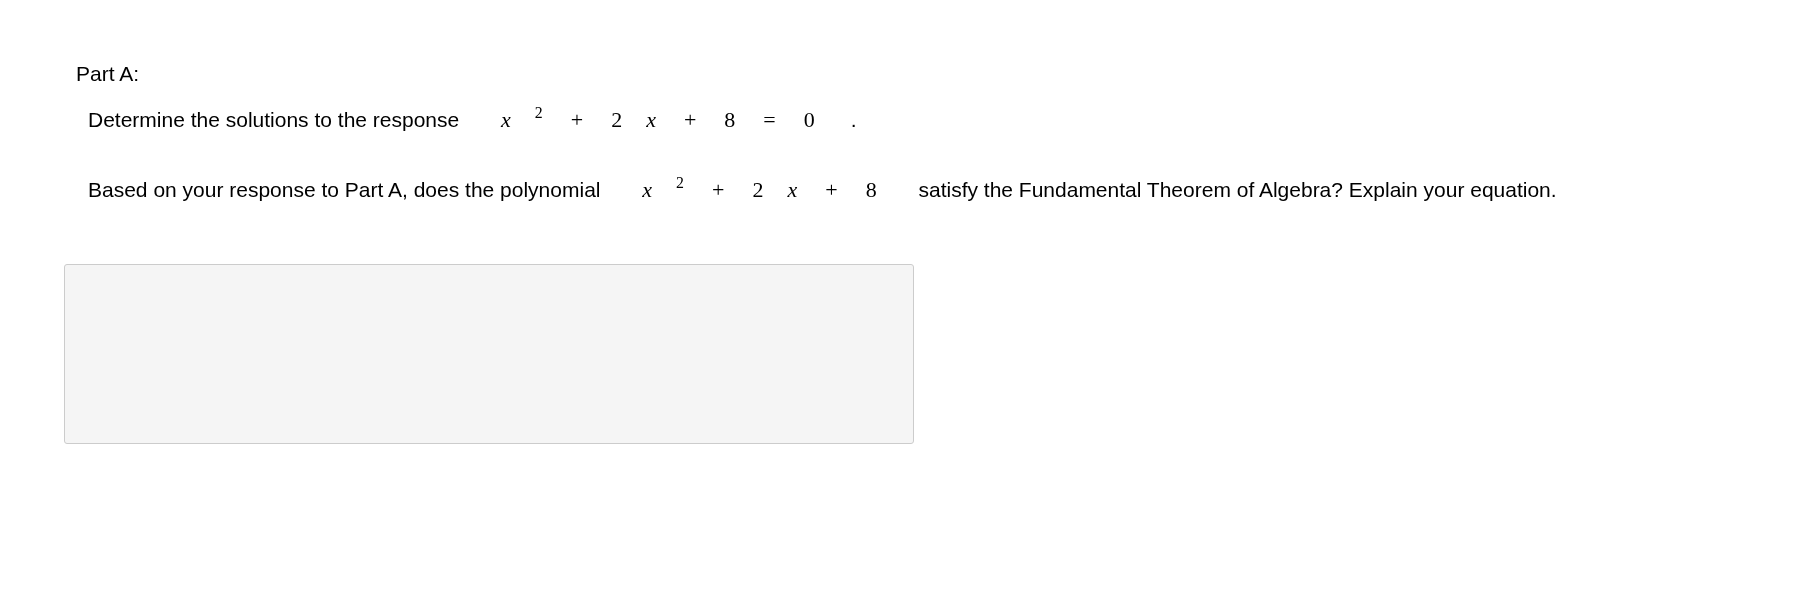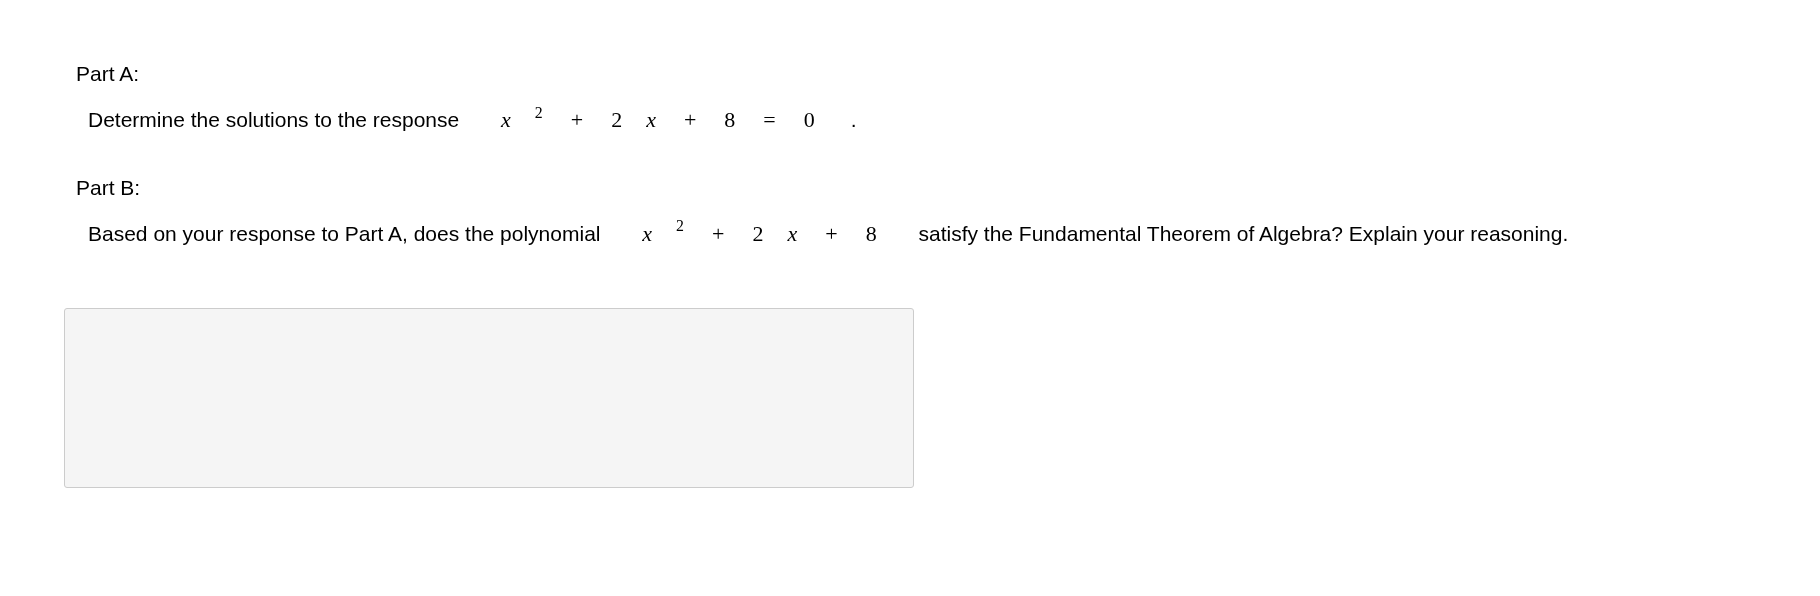--- a/index.html
+++ b/index.html
@@ -62,22 +62,21 @@
 
 
 <div class="section">
   <div class="part-label">Part A:</div>
   <div>
     <span class="question-text">Determine the solutions to the response </span><span class="math"><span>x</span><sup>2</sup><span class="op">+</span><span class="num">2</span><span>x</span><span class="op">+</span><span class="num">8</span><span class="op">=</span><span class="num">0</span></span><span class="question-text">.</span>
   </div>
 </div>
 
 <div class="section">
-  <div class="part-label">Part B:</div>
   <div>
-    <span class="question-text">Based on your response to Part A, does the polynomial </span><span class="math"><span>x</span><sup>2</sup><span class="op">+</span><span class="num">2</span><span>x</span><span class="op">+</span><span class="num">8</span></span><span class="question-text"> satisfy the Fundamental Theorem of Algebra?  Explain your reasoning.</span>
+    <span class="question-text">Based on your response to Part A, does the polynomial </span><span class="math"><span>x</span><sup>2</sup><span class="op">+</span><span class="num">2</span><span>x</span><span class="op">+</span><span class="num">8</span></span><span class="question-text"> satisfy the Fundamental Theorem of Algebra?  Explain your equation.</span>
   </div>
 </div>
 
 <textarea class="answer-box" value="" style=""></textarea>
 
 
 
 
 </body></html>

